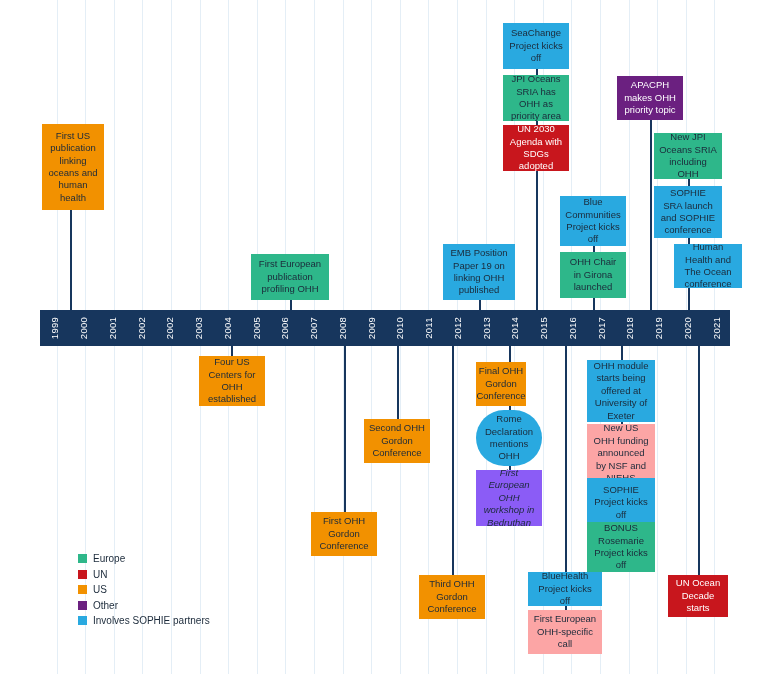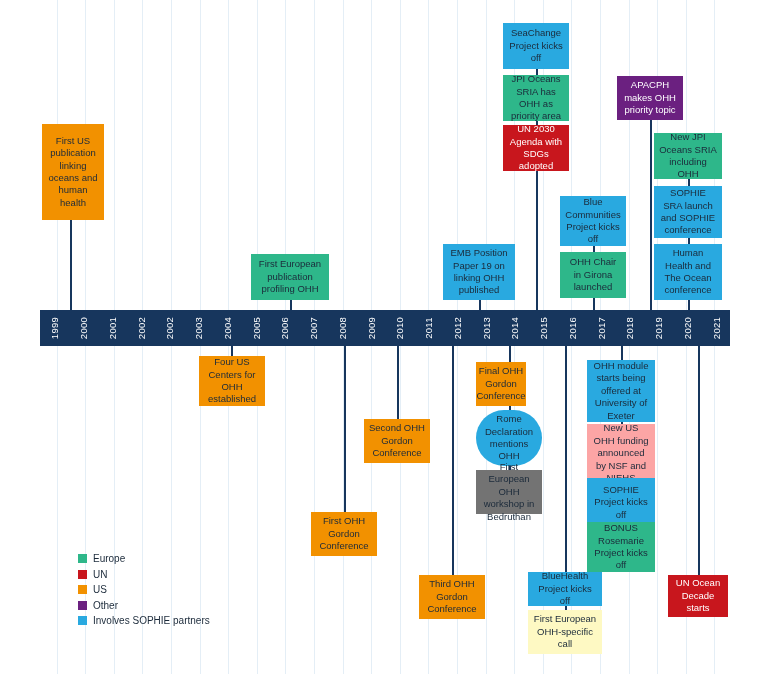--- a/index.html
+++ b/index.html
@@ -215,45 +215,45 @@
       </div>
       <div class="year-tick" style="left: 646.875px;">
         <span class="year-label">2020</span>
       </div>
       <div class="year-tick" style="left: 675.625px;">
         <span class="year-label">2021</span>
       </div>
     </div>
 
   <div id="events-layer">
-      <div class="event" style="left: 42px; top: 124px; width: 62px; height: 96px; background: rgb(242, 145, 0);">First US publication linking oceans and human health</div>
+      <div class="event" style="left: 42px; top: 124px; width: 62px; height: 86px; background: rgb(242, 145, 0);">First US publication linking oceans and human health</div>
       <div class="event" style="left: 251px; top: 254px; width: 78px; height: 46px; background: rgb(46, 183, 138);">First European publication profiling OHH</div>
       <div class="event" style="left: 443px; top: 244px; width: 72px; height: 56px; background: rgb(41, 169, 224);">EMB Position Paper 19 on linking OHH published</div>
       <div class="event" style="left: 503px; top: 23px; width: 66px; height: 46px; background: rgb(41, 169, 224);">SeaChange Project kicks off</div>
       <div class="event" style="left: 503px; top: 75px; width: 66px; height: 46px; background: rgb(46, 183, 138);">JPI Oceans SRIA has OHH as priority area</div>
       <div class="event inv-text" style="left: 503px; top: 125px; width: 66px; height: 46px; background: rgb(200, 22, 29);">UN 2030 Agenda with SDGs adopted</div>
       <div class="event" style="left: 560px; top: 196px; width: 66px; height: 50px; background: rgb(41, 169, 224);">Blue Communities Project kicks off</div>
       <div class="event" style="left: 560px; top: 252px; width: 66px; height: 46px; background: rgb(46, 183, 138);">OHH Chair in Girona launched</div>
       <div class="event inv-text" style="left: 617px; top: 76px; width: 66px; height: 44px; background: rgb(107, 32, 128);">APACPH makes OHH priority topic</div>
       <div class="event" style="left: 654px; top: 133px; width: 68px; height: 46px; background: rgb(46, 183, 138);">New JPI Oceans SRIA including OHH</div>
       <div class="event" style="left: 654px; top: 186px; width: 68px; height: 52px; background: rgb(41, 169, 224);">SOPHIE SRA launch and SOPHIE conference</div>
-      <div class="event" style="left: 654px; top: 244px; width: 68px; height: 56px; background: rgb(41, 169, 224);">Human Health and The Ocean conference</div>
+      <div class="event" style="left: 674px; top: 244px; width: 68px; height: 44px; background: rgb(41, 169, 224);">Human Health and The Ocean conference</div>
       <div class="event" style="left: 199px; top: 356px; width: 66px; height: 50px; background: rgb(242, 145, 0);">Four US Centers for OHH established</div>
       <div class="event" style="left: 364px; top: 419px; width: 66px; height: 44px; background: rgb(242, 145, 0);">Second OHH Gordon Conference</div>
       <div class="event" style="left: 311px; top: 512px; width: 66px; height: 44px; background: rgb(242, 145, 0);">First OHH Gordon Conference</div>
       <div class="event" style="left: 476px; top: 362px; width: 50px; height: 44px; background: rgb(242, 145, 0);">Final OHH Gordon Conference</div>
       <div class="event" style="left: 476px; top: 410px; width: 66px; height: 56px; background: rgb(41, 169, 224); border-radius: 28px;">Rome Declaration mentions OHH</div>
-      <div class="event" style="left: 476px; top: 470px; width: 66px; height: 44px; background: #737373;">First European OHH workshop in Bedruthan</div>
+      <div class="event" style="left: 476px; top: 470px; width: 66px; height: 56px; background: #8b5cf6; font-style: italic;">First European OHH workshop in Bedruthan</div>
       <div class="event" style="left: 419px; top: 575px; width: 66px; height: 44px; background: rgb(242, 145, 0);">Third OHH Gordon Conference</div>
       <div class="event" style="left: 587px; top: 360px; width: 68px; height: 62px; background: rgb(41, 169, 224);">OHH module starts being offered at University of Exeter</div>
       <div class="event" style="left: 587px; top: 424px; width: 68px; height: 59px; background: #fca5a5;">New US OHH funding announced by NSF and NIEHS</div>
       <div class="event" style="left: 587px; top: 478px; width: 68px; height: 49px; background: rgb(41, 169, 224);">SOPHIE Project kicks off</div>
       <div class="event" style="left: 587px; top: 522px; width: 68px; height: 50px; background: rgb(46, 183, 138);">BONUS Rosemarie Project kicks off</div>
       <div class="event" style="left: 528px; top: 572px; width: 74px; height: 34px; background: rgb(41, 169, 224);">BlueHealth Project kicks off</div>
-      <div class="event" style="left: 528px; top: 610px; width: 74px; height: 44px; background: #fef9c3;">First European OHH-specific call</div>
+      <div class="event" style="left: 528px; top: 610px; width: 74px; height: 44px; background: #fca5a5;">First European OHH-specific call</div>
       <div class="event inv-text" style="left: 668px; top: 575px; width: 60px; height: 42px; background: rgb(200, 22, 29);">UN Ocean Decade starts</div>
     </div>
 
   <div id="legend">
       <div class="legend-row">
         <span class="legend-swatch" style="background: rgb(46, 183, 138);"></span>
         <span class="legend-label">Europe</span>
       </div>
       <div class="legend-row">
         <span class="legend-swatch" style="background: rgb(200, 22, 29);"></span>

